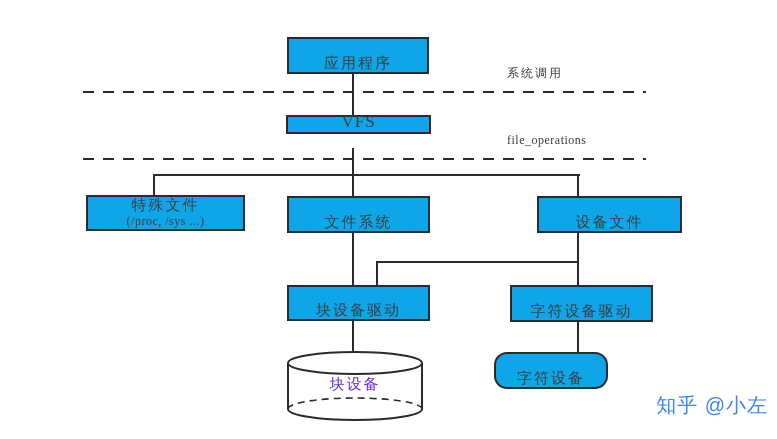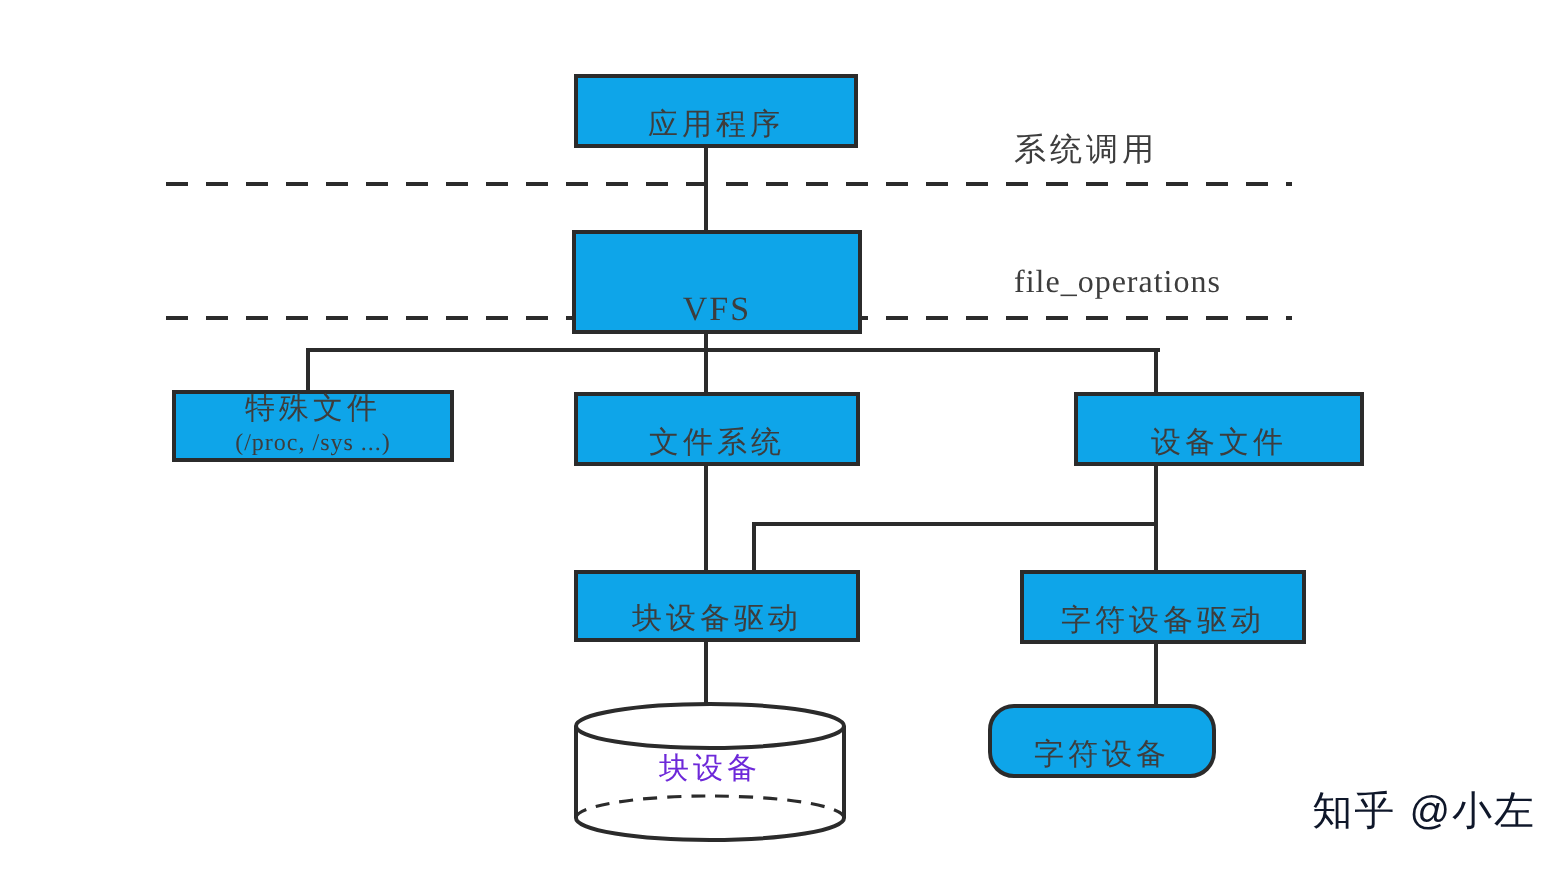--- a/index.html
+++ b/index.html
@@ -51,21 +51,21 @@
   }
   .dashline {
     position: absolute;
     height: 2px;
     background: repeating-linear-gradient(90deg, #2b2b2b 0 11px, transparent 11px 20px);
     z-index: 1;
   }
   .layer-label {
     position: absolute;
     color: #3d3d3d;
-    font-size: 16px;
+    font-size: 12px;
     letter-spacing: 2px;
     z-index: 2;
     white-space: nowrap;
   }
   .layer-label.latin { letter-spacing: 0.5px; }
   .cyl {
     position: absolute;
     left: 285px;
     top: 348px;
     width: 140px;
@@ -84,54 +84,54 @@
     z-index: 3;
   }
   .watermark {
     position: absolute;
     left: 628px;
     top: 392px;
     width: 140px;
     text-align: right;
     font-size: 20px;
     letter-spacing: 1px;
-    color: #0f172a;
+    color: #3b82f6;
     text-shadow: 1px 1px 0 rgba(255,255,255,0.9);
     font-family: "Liberation Sans", "DejaVu Sans", sans-serif;
     z-index: 4;
     white-space: nowrap;
   }
 </style>
 </head>
 <body>
 
 <div class="canvas">
 
   <div class="node" style="left:287px; top:37px; width:142px; height:37px;">
     <span>应用程序</span>
   </div>
 
   <div class="vline" style="left:352px; top:73px; height:43px;"></div>
 
   <div class="dashline" style="left:83px; top:91px; width:563px;"></div>
   <div class="layer-label" style="left:507px; top:65px;">系统调用</div>
 
-  <div class="node" style="left:286px; top:115px; width:145px; height:52px; font-size:17px; letter-spacing:1px;">
+  <div class="node" style="left:286px; top:115px; width:145px; height:19px; font-size:17px; letter-spacing:1px;">
     <span>VFS</span>
   </div>
 
   <div class="dashline" style="left:83px; top:158px; width:563px;"></div>
   <div class="layer-label latin" style="left:507px; top:133px;text-align:center;">file_operations</div>
 
   <div class="vline" style="left:352px; top:148px; height:50px;"></div>
   <div class="hline" style="left:153px; top:174px; width:427px;"></div>
   <div class="vline" style="left:153px; top:174px; height:22px;"></div>
   <div class="vline" style="left:577px; top:174px; height:23px;"></div>
 
-  <div class="node" style="left:86px; top:195px; width:141px; height:36px;">
+  <div class="node" style="left:86px; top:195px; width:159px; height:36px;">
     <span>特殊文件</span>
     <span class="sublabel">(/proc, /sys ...)</span>
   </div>
 
   <div class="node" style="left:287px; top:196px; width:143px; height:37px;">
     <span>文件系统</span>
   </div>
 
   <div class="node" style="left:505px; top:196px; width:145px; height:37px;margin-left:32px;">
     <span>设备文件</span>

